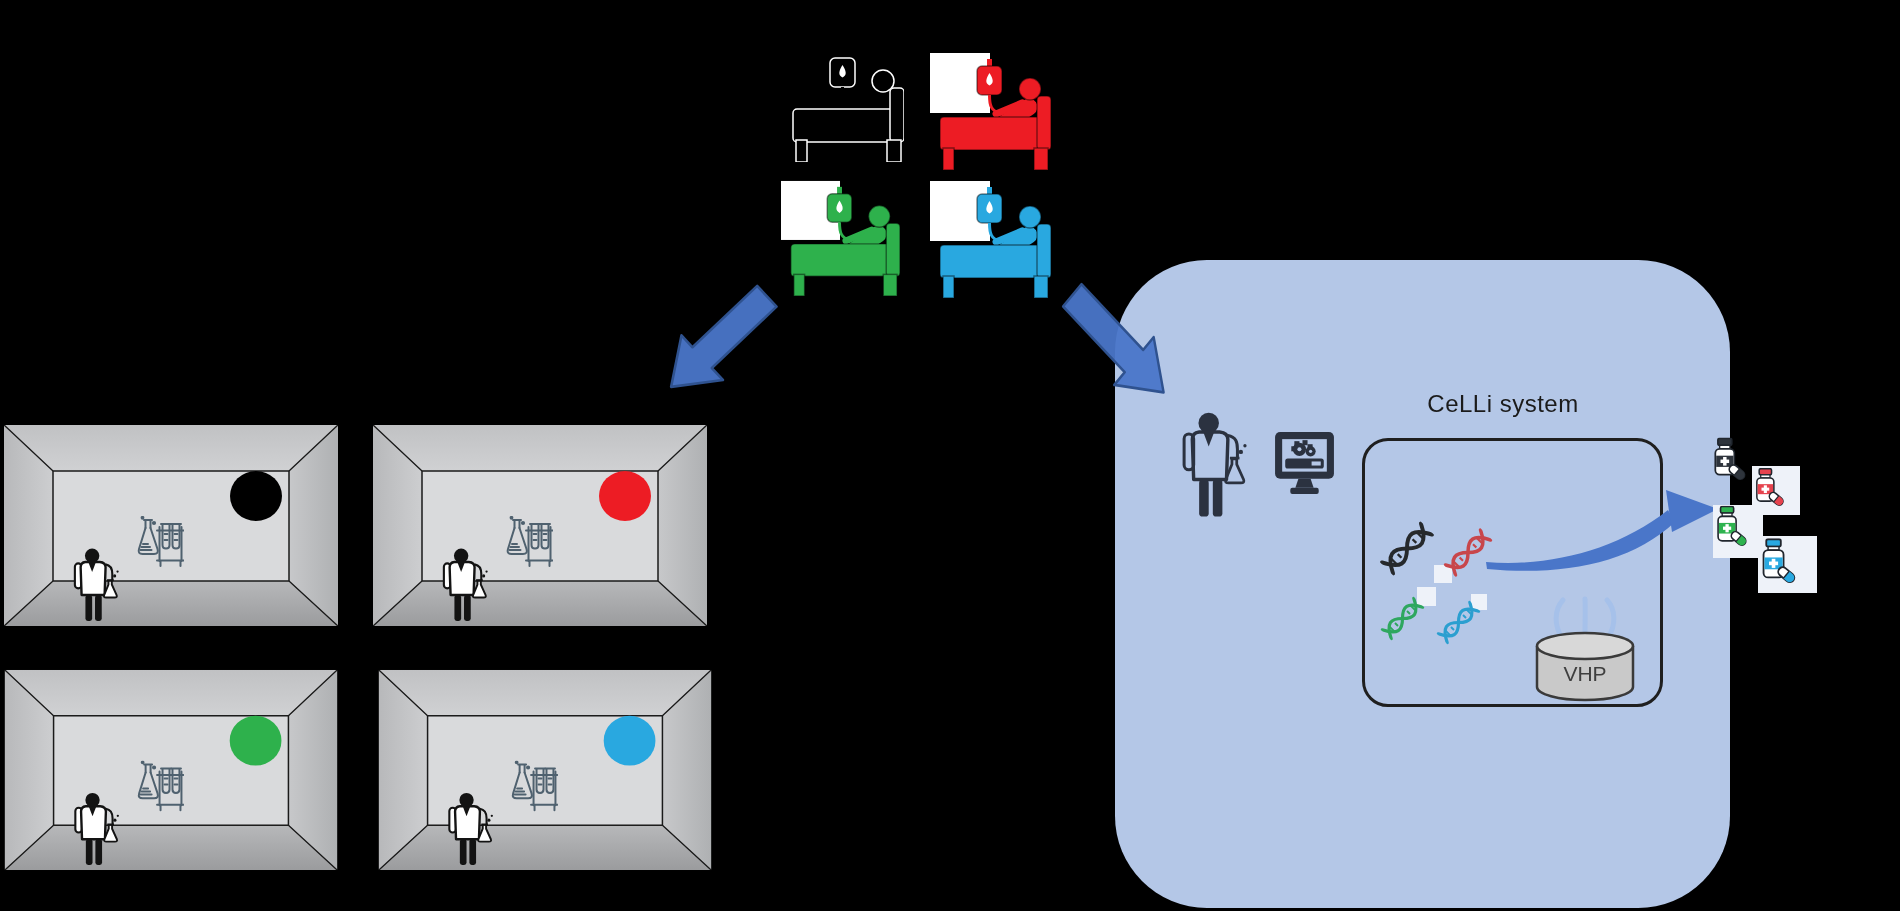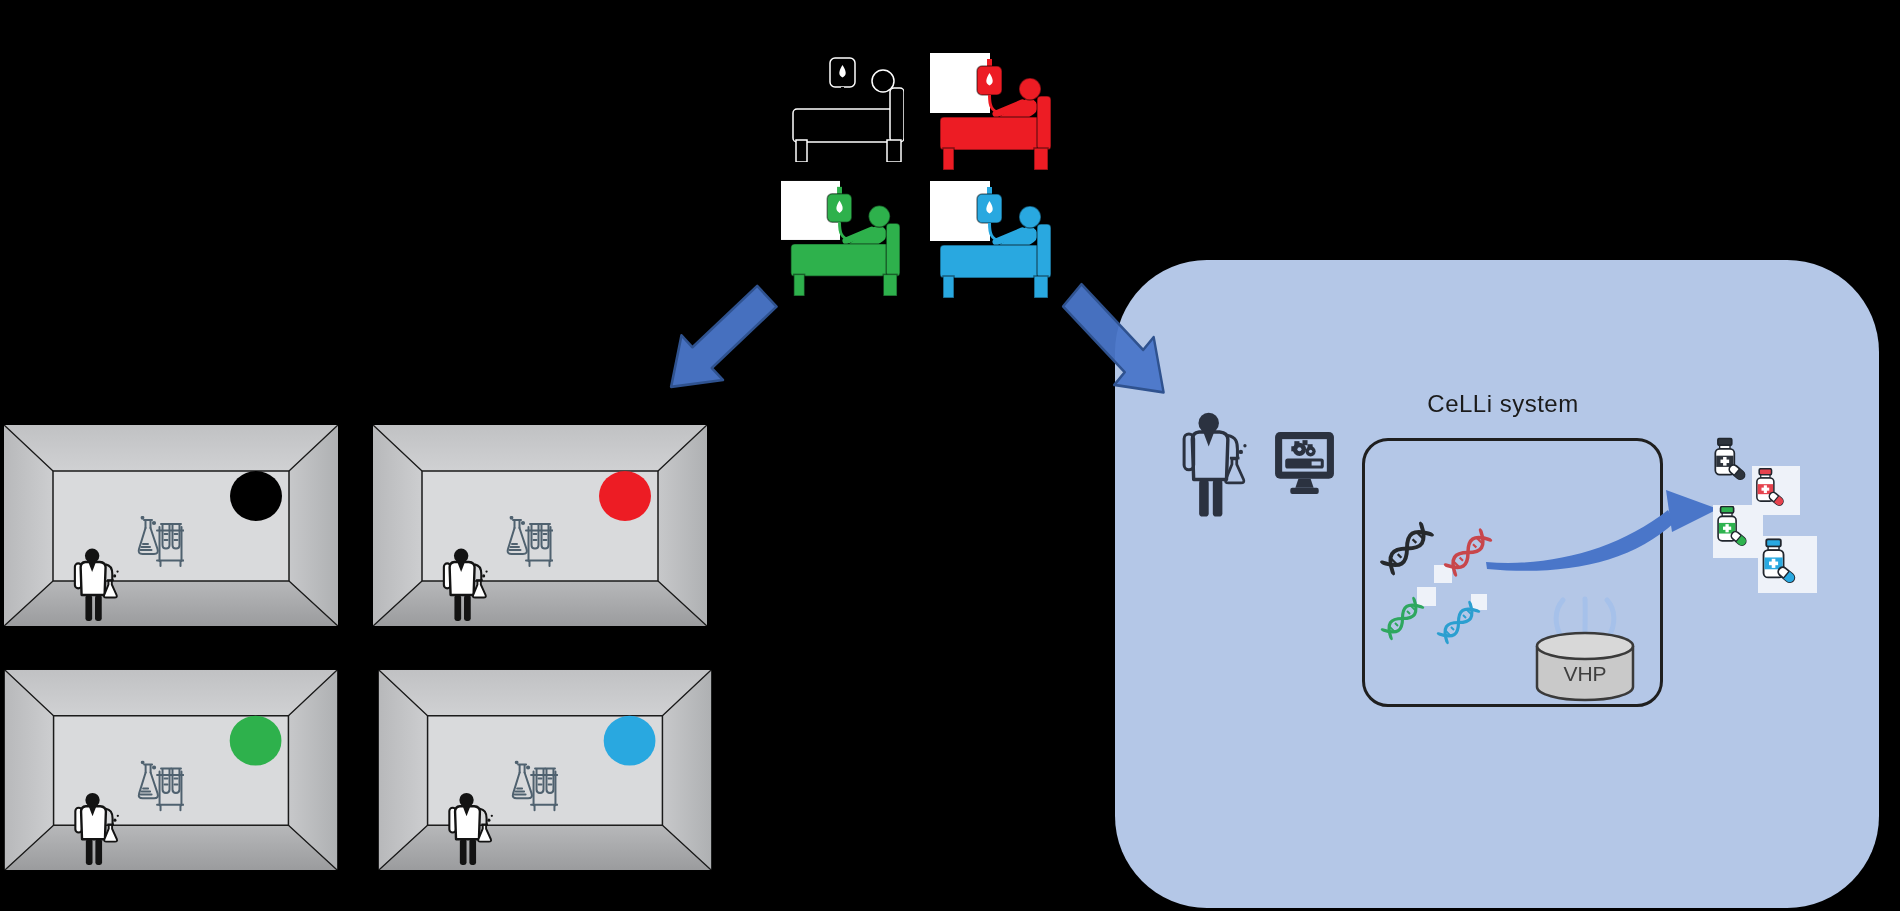--- a/index.html
+++ b/index.html
@@ -1,21 +1,21 @@
 <!DOCTYPE html>
 <html><head>
 <meta charset="utf-8">
 <style>
   html,body{margin:0;padding:0;background:#000;}
   #stage{position:relative;width:1900px;height:911px;background:#000;overflow:hidden;
          font-family:"Liberation Sans", sans-serif;}
   .abs{position:absolute;}
   .flip{transform:scaleX(-1);}
   
-  #celli-panel{left:1115px;top:260px;width:764px;height:648px;border-radius:92px;
+  #celli-panel{left:1115px;top:260px;width:615px;height:648px;border-radius:92px;
                background:var(--panelbg,#b4c7e7);z-index:1;}
   #celli-title{left:248px;top:130px;width:280px;text-align:center;font-size:24px;
                color:#1b1b1b;letter-spacing:.5px;}
   #inner-box{left:247px;top:178px;width:295px;height:263px;border:3px solid var(--boxb,#1f1f1f);
              border-radius:26px;}
   .chip{background:var(--bg2,#eef2f9);}
   .dna-rot{transform:rotate(-45deg);}
   svg{display:block;overflow:visible;}
   text{font-family:"Liberation Sans", sans-serif;}
 </style>

